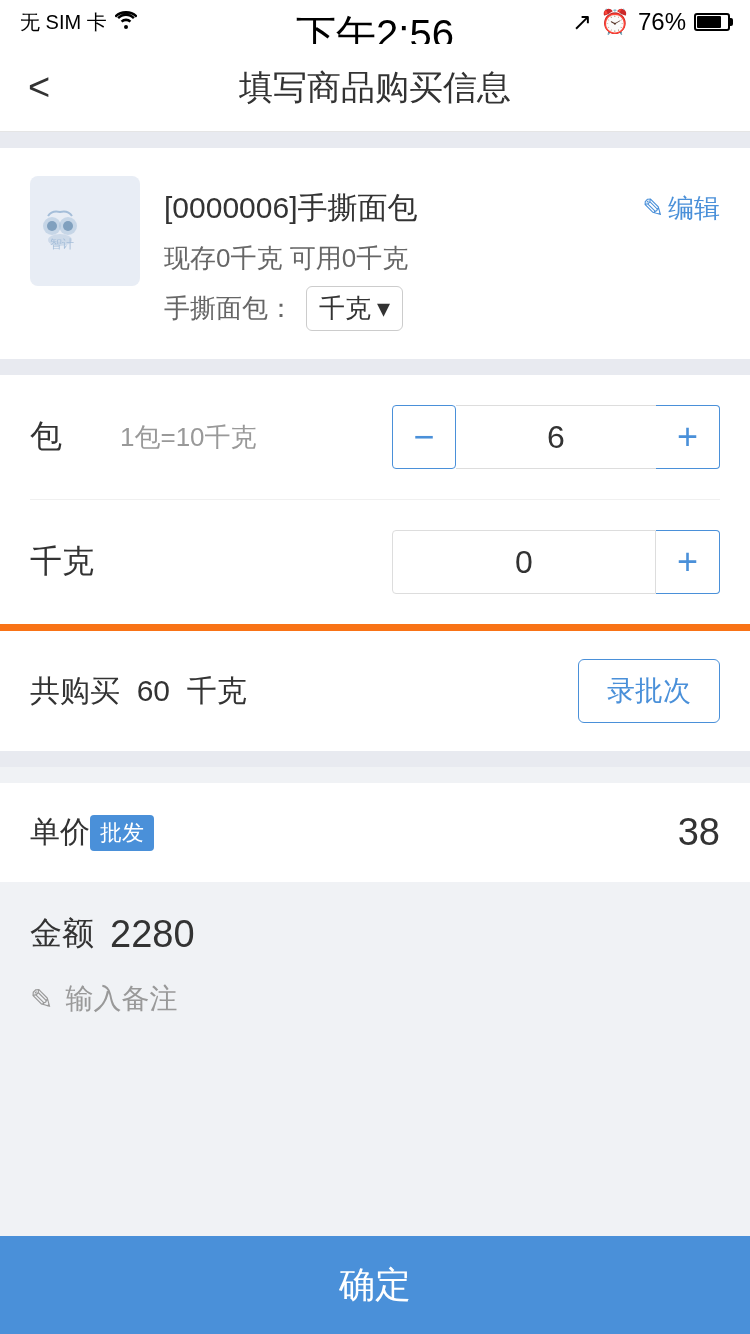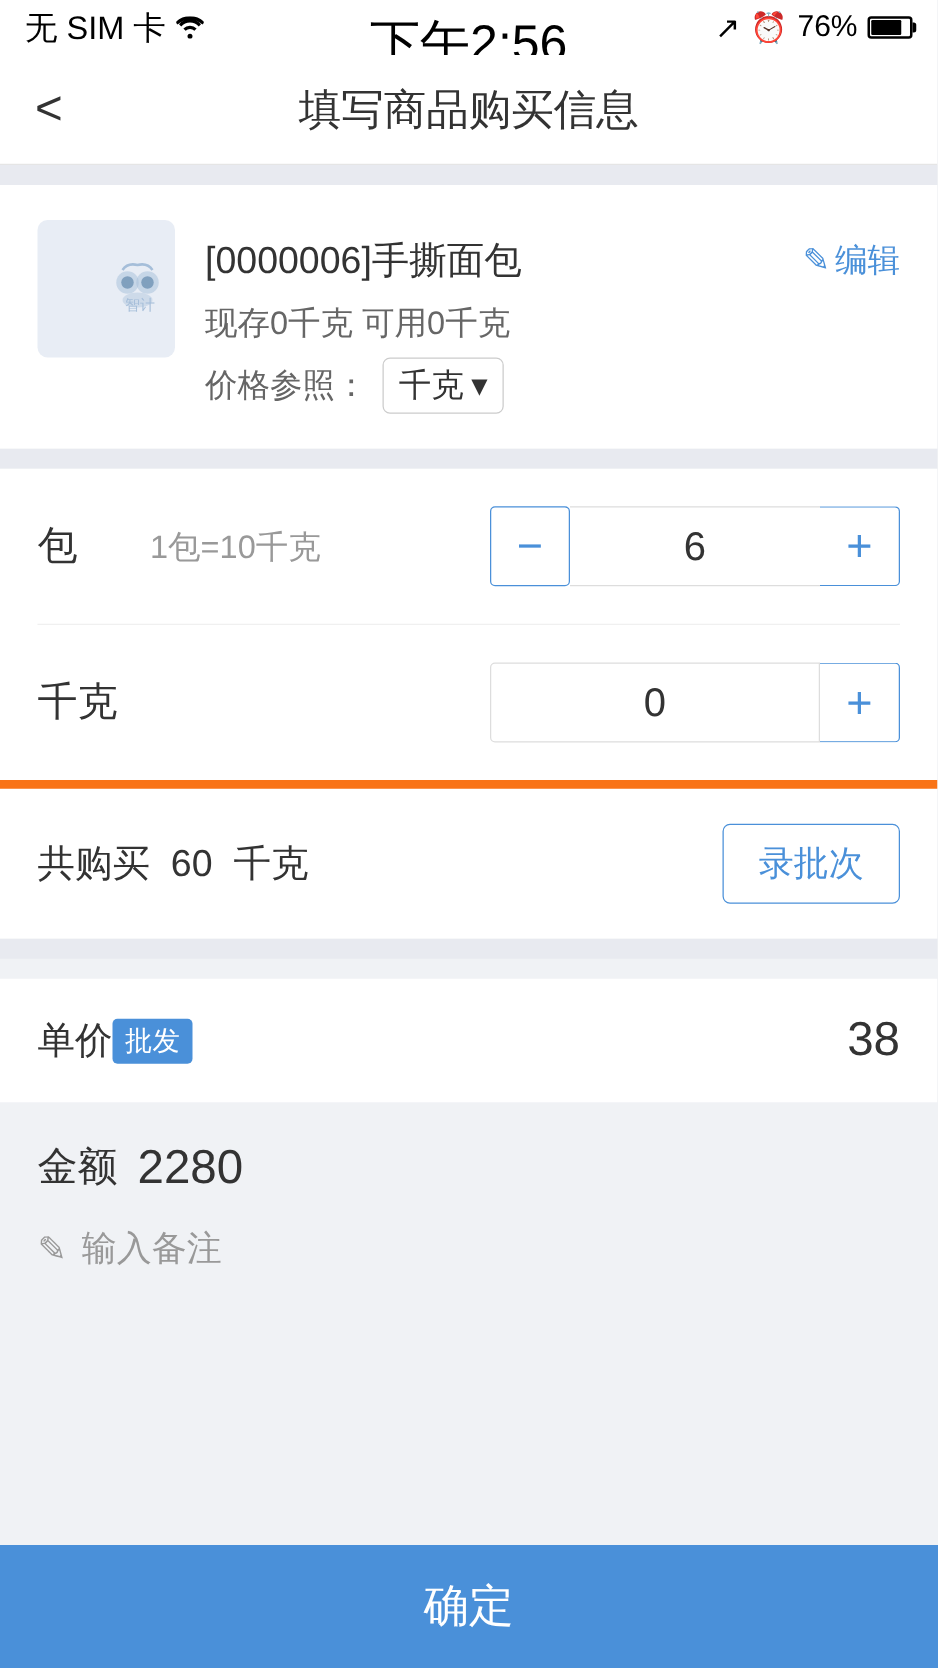--- a/index.html
+++ b/index.html
@@ -21,21 +21,21 @@
       display: flex;
       align-items: center;
       justify-content: space-between;
       padding: 0 20px;
       font-size: 28px;
     }
     .status-left {
       display: flex;
       align-items: center;
       gap: 8px;
-      font-size: 26px;
+      font-size: 20px;
       color: #000;
     }
     .status-center {
       font-size: 40px;
       font-weight: 500;
       color: #000;
       position: absolute;
       left: 50%;
       transform: translateX(-50%);
       top: 7px;
@@ -114,21 +114,21 @@
       align-items: flex-start;
       gap: 24px;
     }
     .product-thumb {
       width: 110px;
       height: 110px;
       background: #e8edf5;
       border-radius: 8px;
       display: flex;
       align-items: center;
-      justify-content: flex-end;
+      justify-content: flex-start;
       flex-shrink: 0;
     }
     .product-thumb-logo {
       font-size: 36px;
       color: #6a8fbe;
       opacity: 0.7;
     }
     .product-info {
       flex: 1;
       margin-top: 12px;
@@ -436,21 +436,21 @@
   <div class="product-info">
     <div class="product-name-row">
       <span class="product-name">[0000006]手撕面包</span>
       <span class="edit-link">
         <span>✎</span>
         <span>编辑</span>
       </span>
     </div>
     <div class="product-stock">现存0千克  可用0千克</div>
     <div class="product-unit-row">
-      <span>价格参照：</span>
+      <span>手撕面包：</span>
       <span class="unit-select">
         <span>千克</span>
         <span>▾</span>
       </span>
     </div>
   </div>
 </div>
 
 <div class="section-divider"></div>
 

